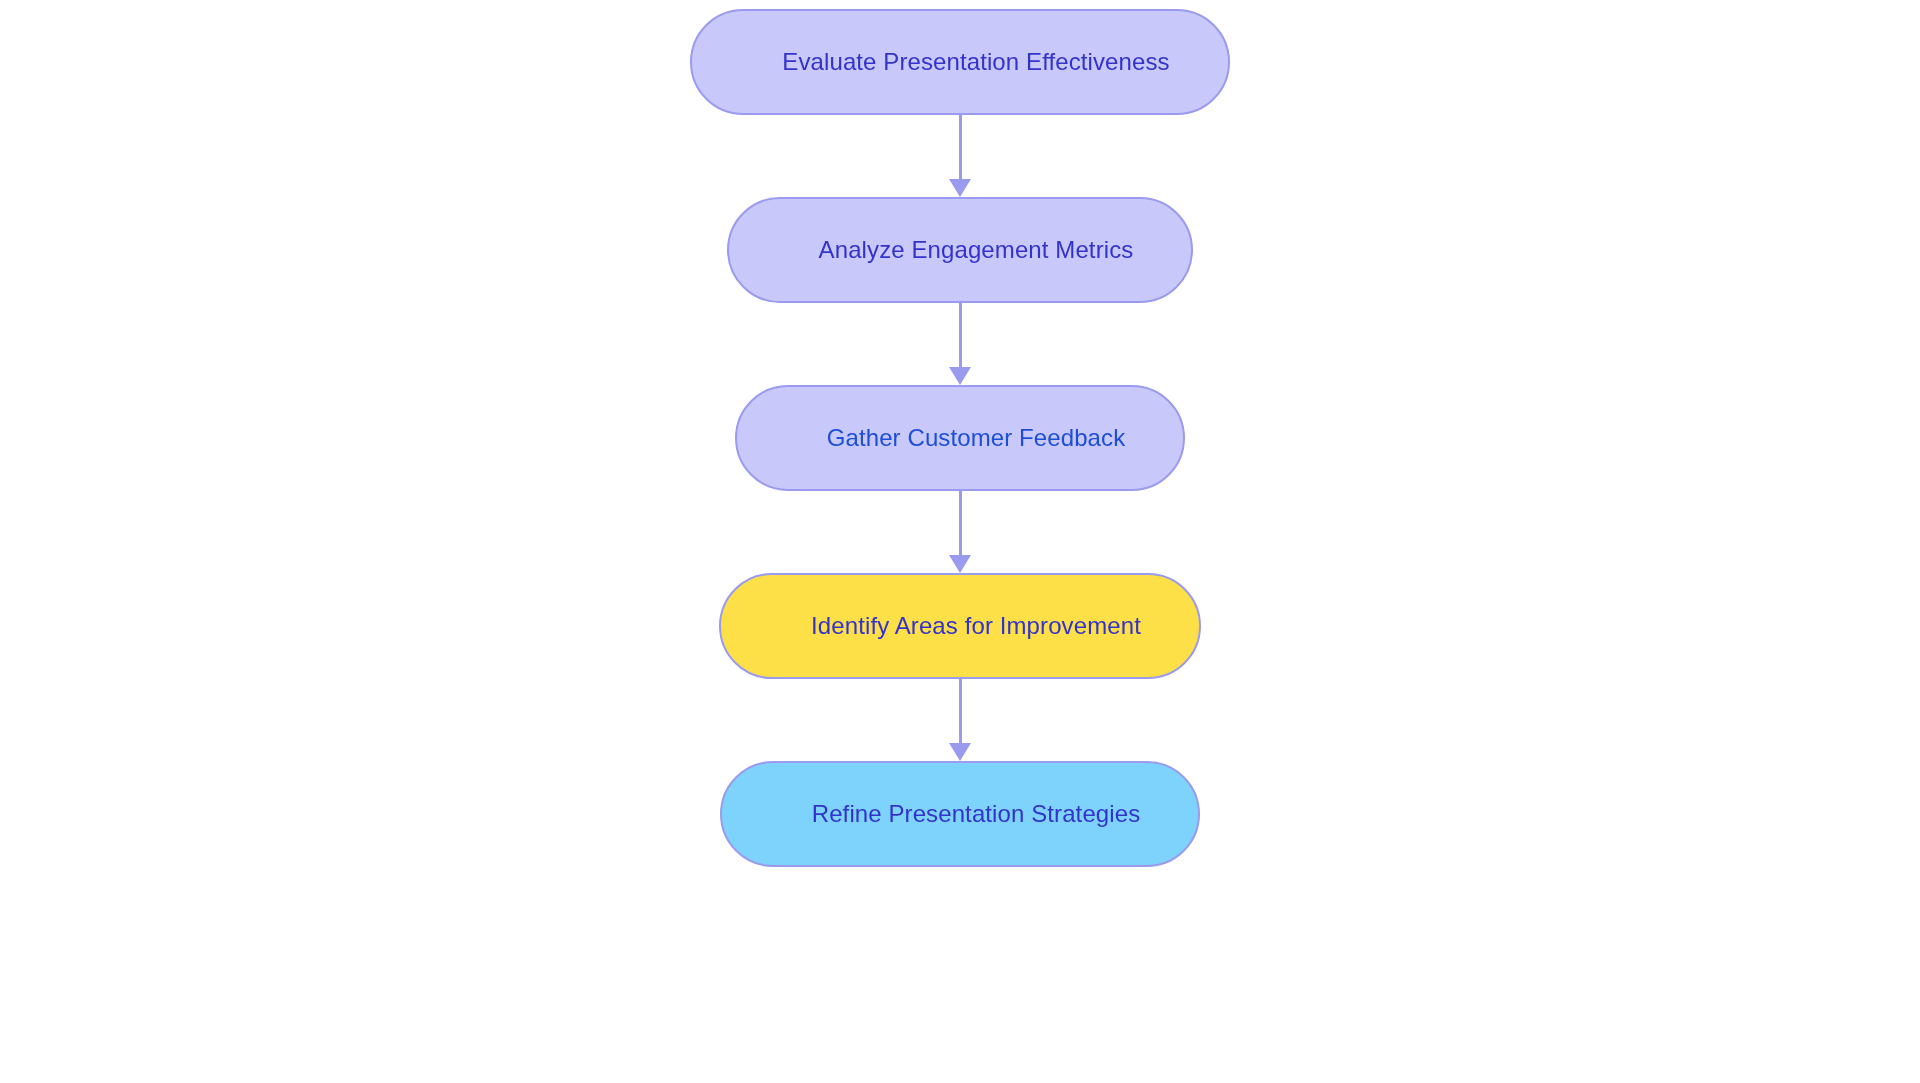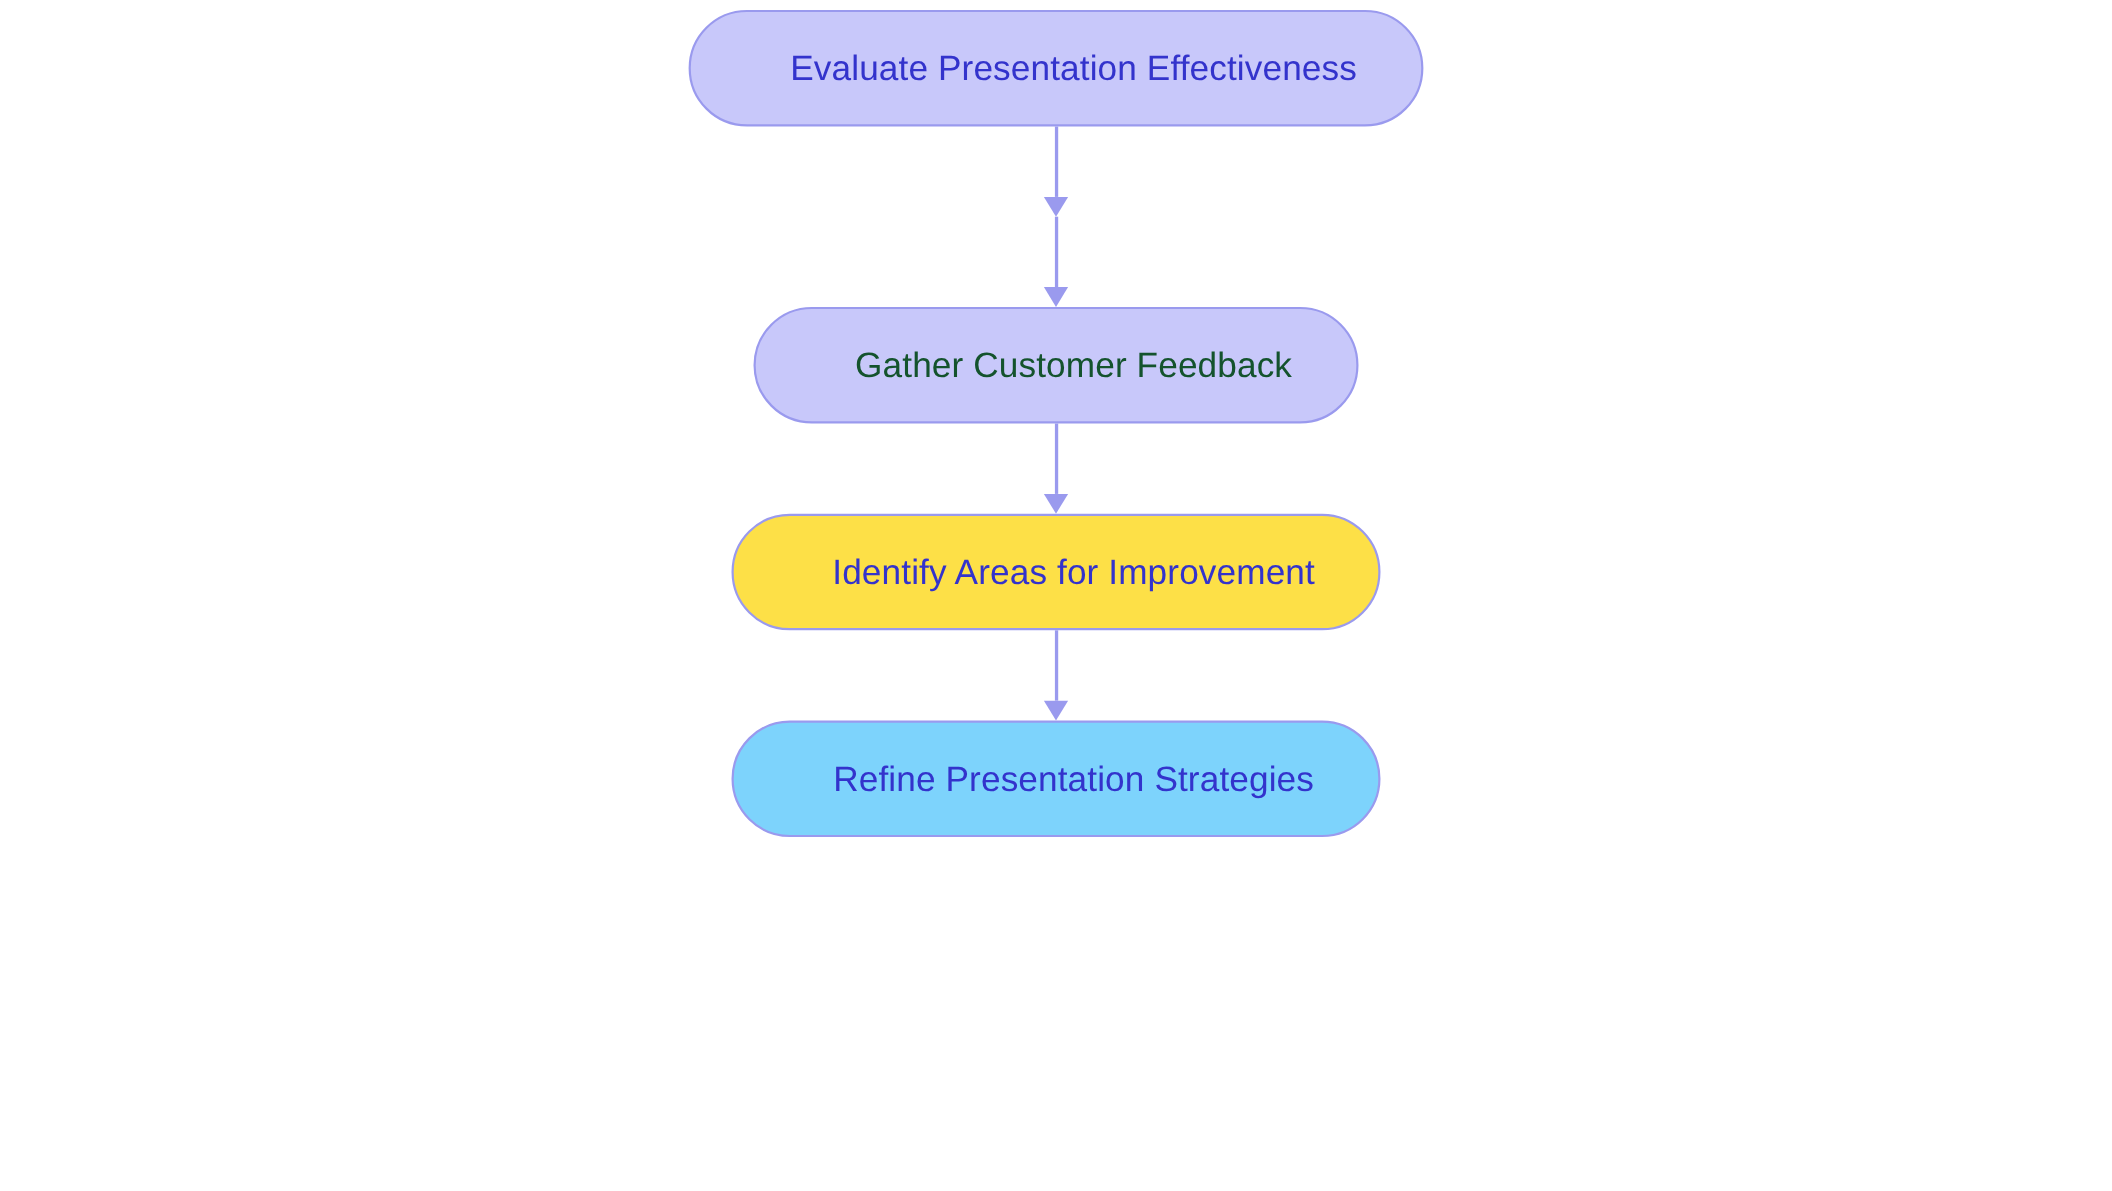--- a/index.html
+++ b/index.html
@@ -44,21 +44,21 @@
     align-items: center;
     justify-content: center;
     padding: 0 58px;
     white-space: nowrap;
     background: #c8c8fa;
     border: 2px solid #9a9aee;
   }
 
   .flow-node-label {
     font-family: "Liberation Sans", "DejaVu Sans", sans-serif;
-    font-size: 32px;
+    font-size: 24px;
     font-weight: 400;
     letter-spacing: 0.1px;
     color: #3333cc;
     line-height: 1;
     margin-left: 32px;
   }
 
   
   .flow-connector {
     position: relative;
@@ -91,28 +91,31 @@
 
     <div class="flow-node" style="background: rgb(200, 200, 250); border-color: rgb(154, 154, 238);">
       <span class="flow-node-label" style="color: rgb(51, 51, 204);">Evaluate Presentation Effectiveness</span>
     </div>
 
     <div class="flow-connector">
       <div class="connector-shaft" style="background: rgb(154, 154, 238);"></div>
       <div class="connector-head" style="border-top-color: rgb(154, 154, 238);"></div>
     </div>
 
+    <div class="flow-node" style="background: rgb(200, 200, 250); border-color: rgb(154, 154, 238);">
+      <span class="flow-node-label" style="color: rgb(51, 51, 204);">Analyze Engagement Metrics</span>
+    </div>
 
     <div class="flow-connector">
       <div class="connector-shaft" style="background: rgb(154, 154, 238);"></div>
       <div class="connector-head" style="border-top-color: rgb(154, 154, 238);"></div>
     </div>
 
     <div class="flow-node" style="background: rgb(200, 200, 250); border-color: rgb(154, 154, 238);">
-      <span class="flow-node-label" style="color: #14532d;">Gather Customer Feedback</span>
+      <span class="flow-node-label" style="color: #1d4ed8;">Gather Customer Feedback</span>
     </div>
 
     <div class="flow-connector">
       <div class="connector-shaft" style="background: rgb(154, 154, 238);"></div>
       <div class="connector-head" style="border-top-color: rgb(154, 154, 238);"></div>
     </div>
 
     <div class="flow-node" style="background: #fde047; border-color: rgb(154, 154, 238);">
       <span class="flow-node-label" style="color: rgb(51, 51, 204);">Identify Areas for Improvement</span>
     </div>

